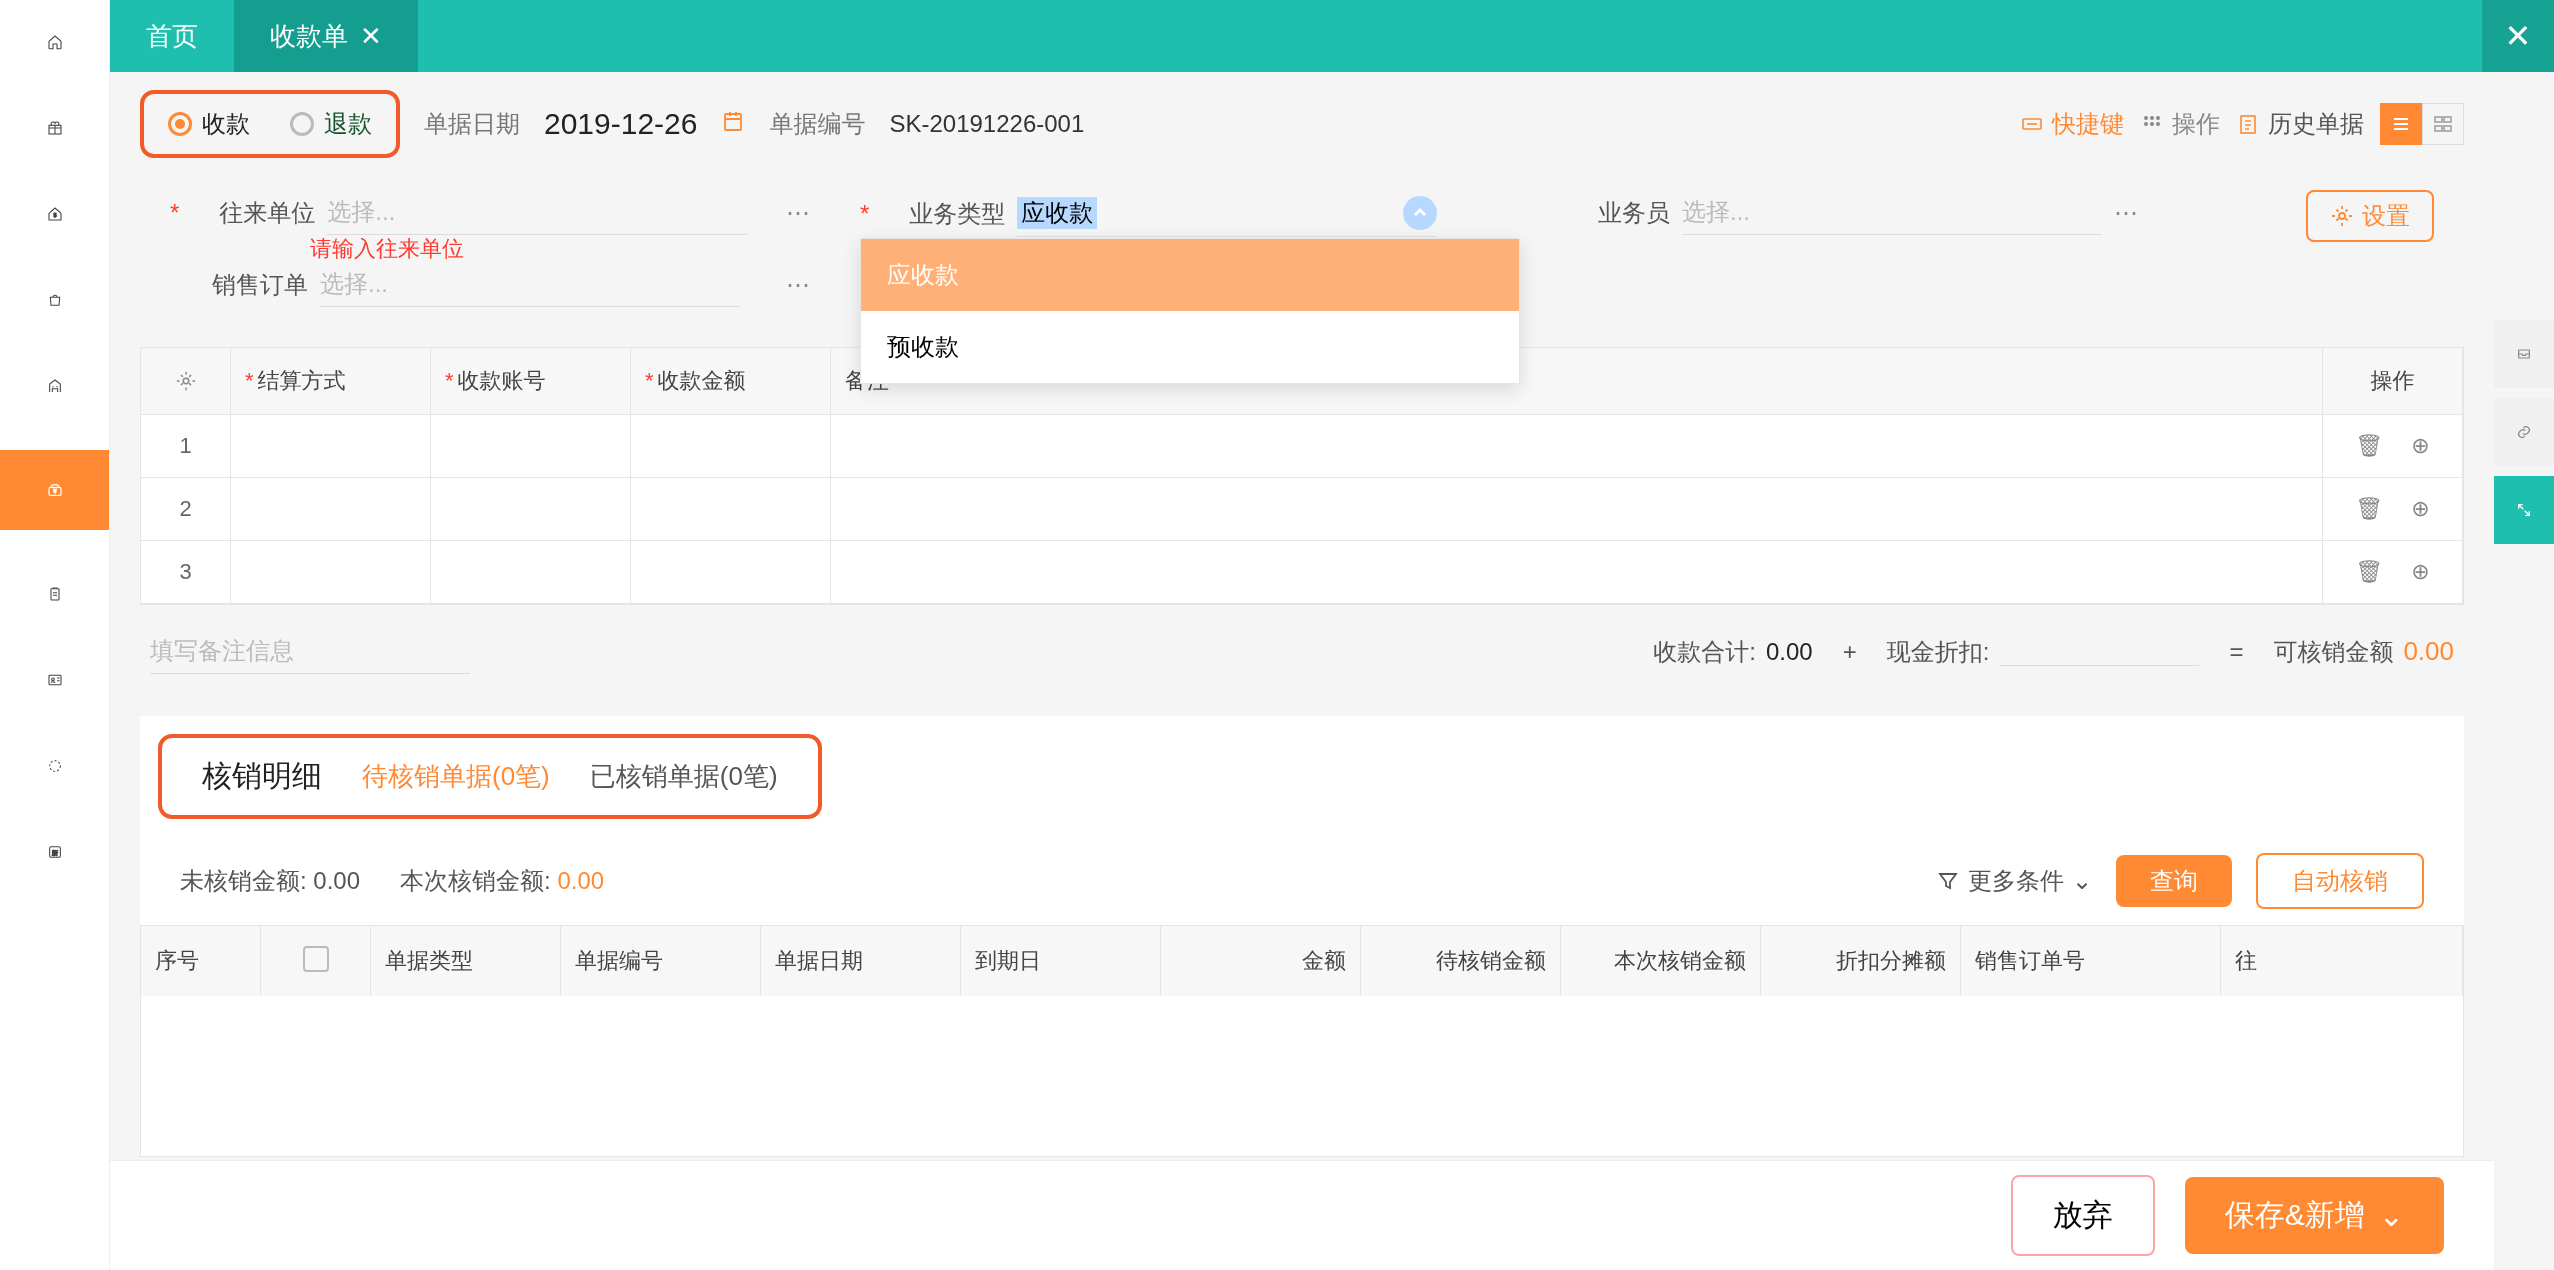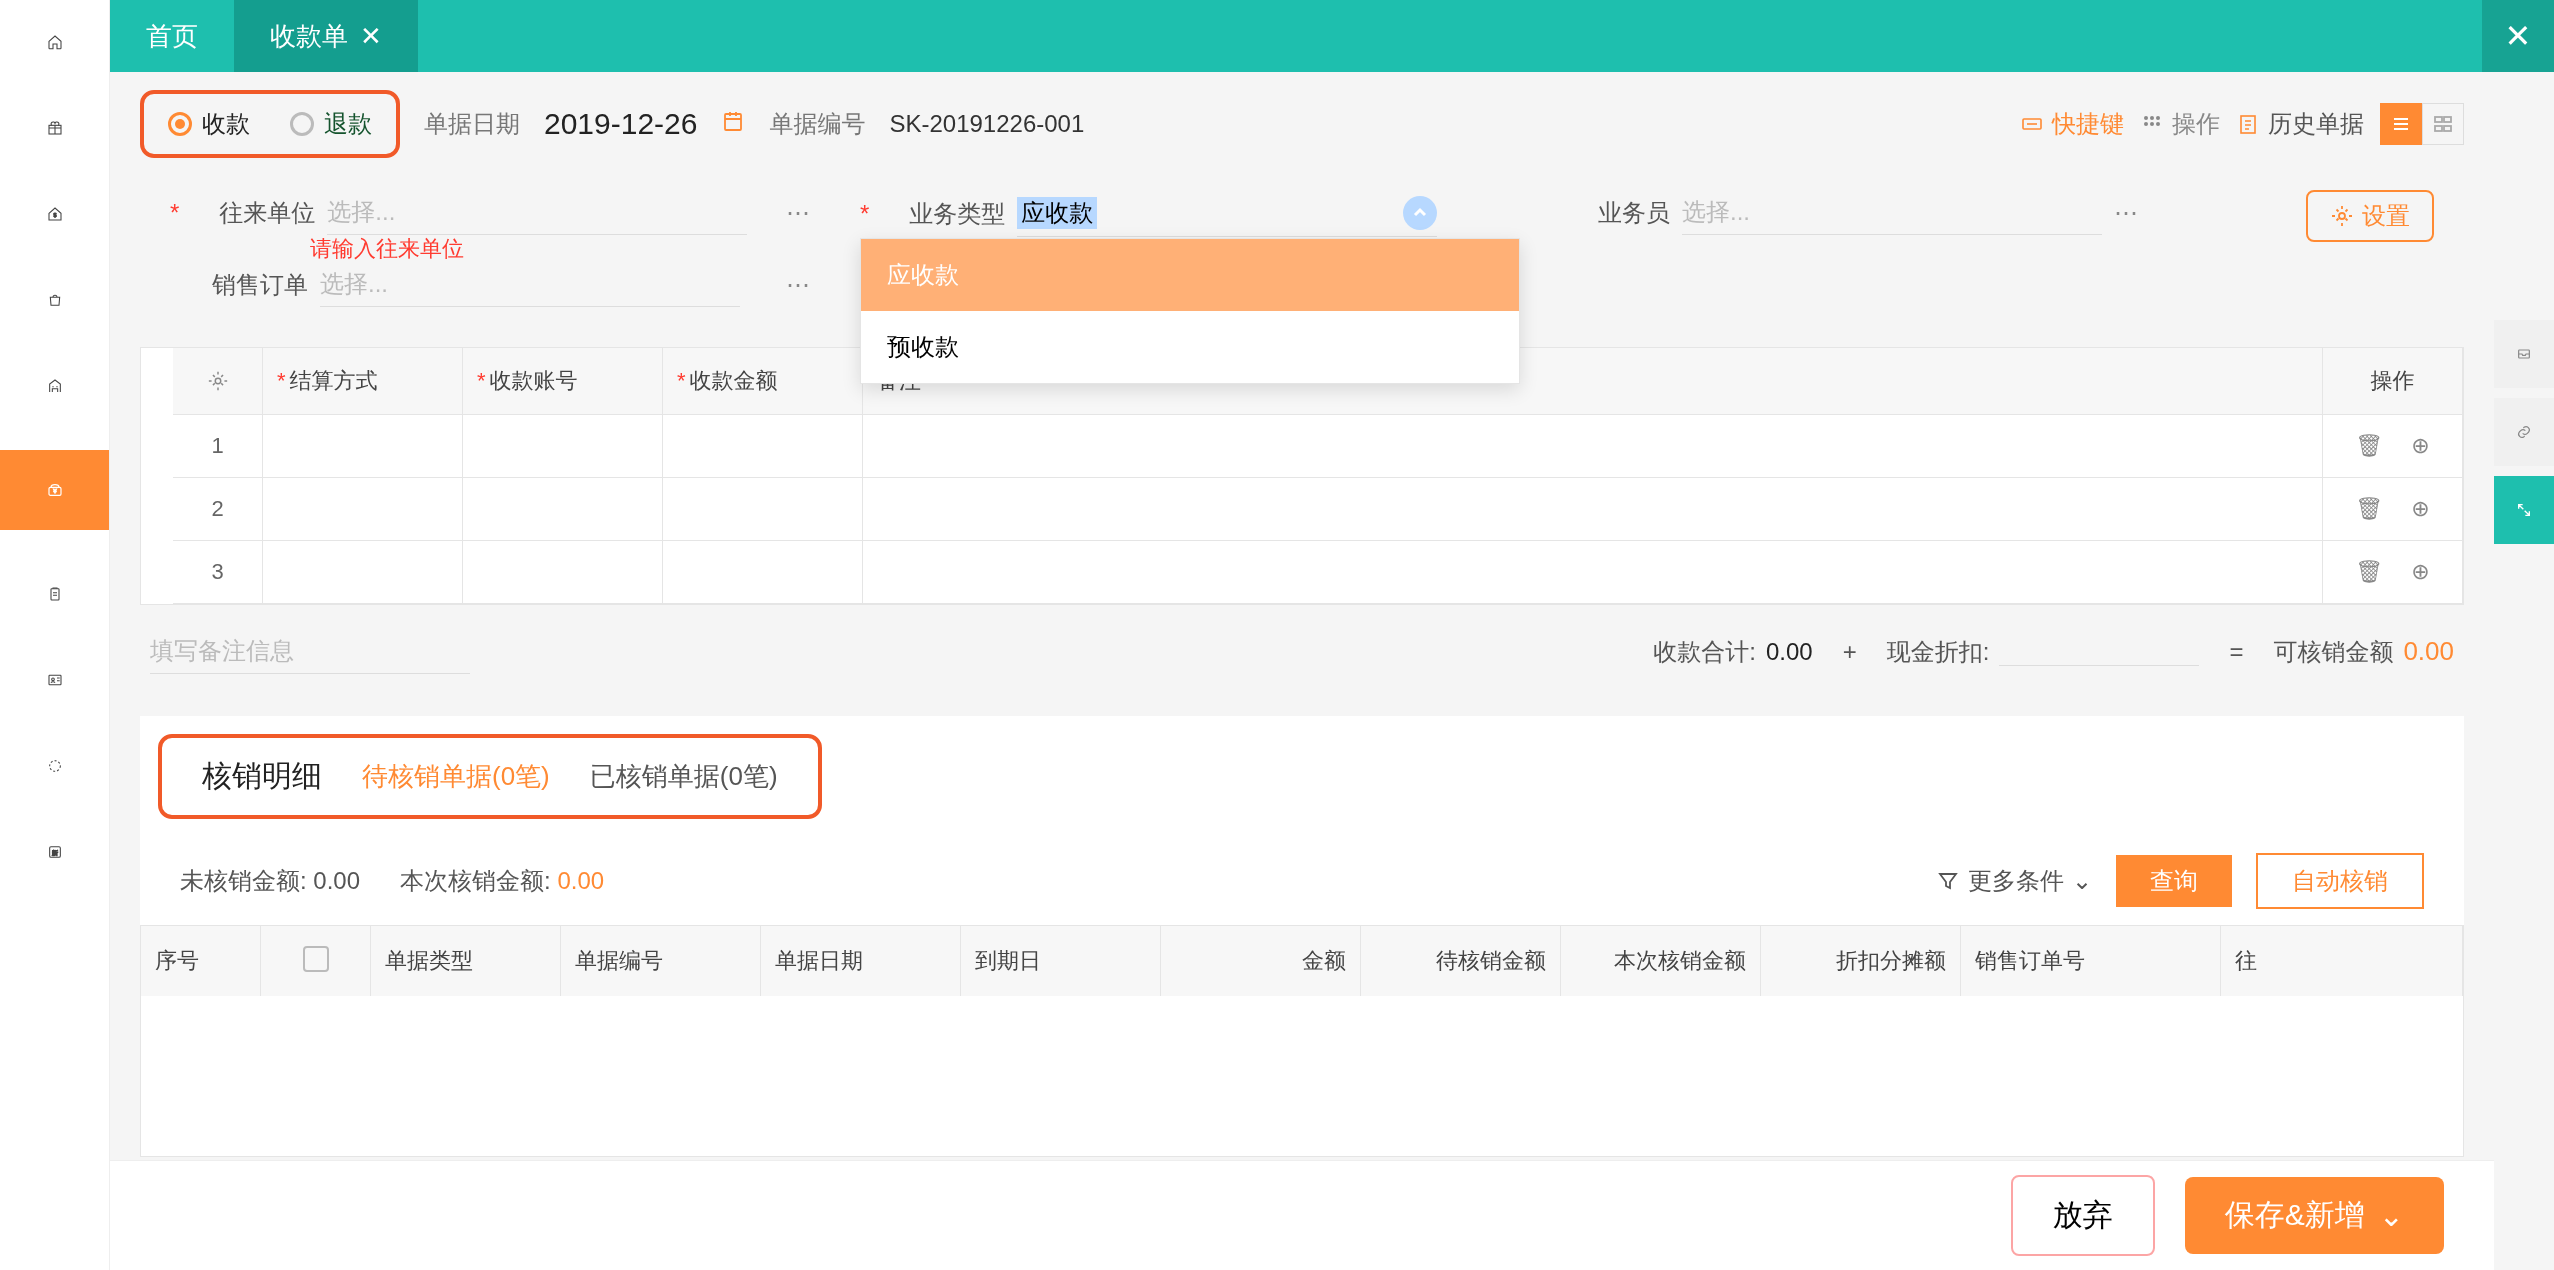--- a/index.html
+++ b/index.html
@@ -54,21 +54,21 @@
 
 .bt-wrap { position:relative; }
 .bt-input { min-width:420px; border-bottom:1px solid #ddd; padding:6px 0; display:flex; align-items:center; justify-content:space-between; }
 .bt-input span { background:#b7d8ff; padding:0 4px; }
 .chev { width:34px; height:34px; border-radius:50%; background:#ffb076; color:#fff; display:flex; align-items:center; justify-content:center; }
 .dropdown { position:absolute; top:48px; left:0; right:-20px; background:#fff; border:1px solid #e5e5e5; box-shadow:0 6px 18px rgba(0,0,0,.12); z-index:10; }
 .dropdown div { padding:20px 26px; font-size:24px; }
 .dropdown div.sel { background:#ffb076; color:#fff; }
 
 
-.grid { margin:30px 30px 0 30px; border:1px solid #e5e5e5; font-size:22px; background:#fff;padding-left:32px; }
+.grid { margin:30px 30px 0 30px; border:1px solid #e5e5e5; font-size:22px; background:#fff; }
 .grid .hdr, .grid .row { display:grid; grid-template-columns:90px 200px 200px 200px 1fr 140px; }
 .grid .hdr { background:#f7f7f7; }
 .grid .hdr > div, .grid .row > div { border-right:1px solid #e5e5e5; border-bottom:1px solid #e5e5e5; padding:18px 14px; display:flex; align-items:center; }
 .grid .hdr > div { color:#444; font-weight:500; justify-content:flex-start; }
 .grid .req::before { content:"*"; color:#ff3b30; margin-right:4px; }
 .grid .row > div:first-child { justify-content:center; color:#666; }
 .grid .ops { justify-content:center; gap:28px; color:#888; }
 .grid .ops span { cursor:pointer; }
 
 
@@ -82,21 +82,21 @@
 
 .verify { margin:18px 30px 0 30px; background:#fff; }
 .verify-hdr { border:4px solid #f15a29; border-radius:14px; display:inline-flex; align-items:center; gap:40px; padding:18px 40px; margin:18px; font-size:26px; }
 .verify-hdr .title { font-size:30px; color:#222; }
 .verify-hdr .tab1 { color:#ff8a33; }
 .verify-hdr .tab2 { color:#555; }
 .verify-bar { display:flex; align-items:center; padding:16px 40px; font-size:24px; color:#555; gap:40px; }
 .verify-bar .v { font-weight:500; }
 .verify-bar .orange { color:#ff8a33; }
 .verify-bar .right { margin-left:auto; display:flex; align-items:center; gap:24px; }
-.btn { border-radius:0; padding:10px 34px; font-size:24px; cursor:pointer; }
+.btn { border-radius:8px; padding:10px 34px; font-size:24px; cursor:pointer; }
 .btn.primary { background:#ff8a33; color:#fff; }
 .btn.ghost   { border:2px solid #ff8a33; color:#ff8a33; background:#fff; }
 
 .verify-grid { border:1px solid #e5e5e5; font-size:22px; }
 .verify-grid .hdr { display:grid; grid-template-columns:120px 110px 190px 200px 200px 200px 200px 200px 200px 200px 260px 1fr; background:#f7f7f7; }
 .verify-grid .hdr > div { border-right:1px solid #e5e5e5; padding:20px 14px; color:#444; }
 .verify-grid .hdr .chk { display:flex; justify-content:center; }
 .verify-grid .hdr .chk span { width:26px; height:26px; border:2px solid #bbb; border-radius:4px; display:block; }
 
 

